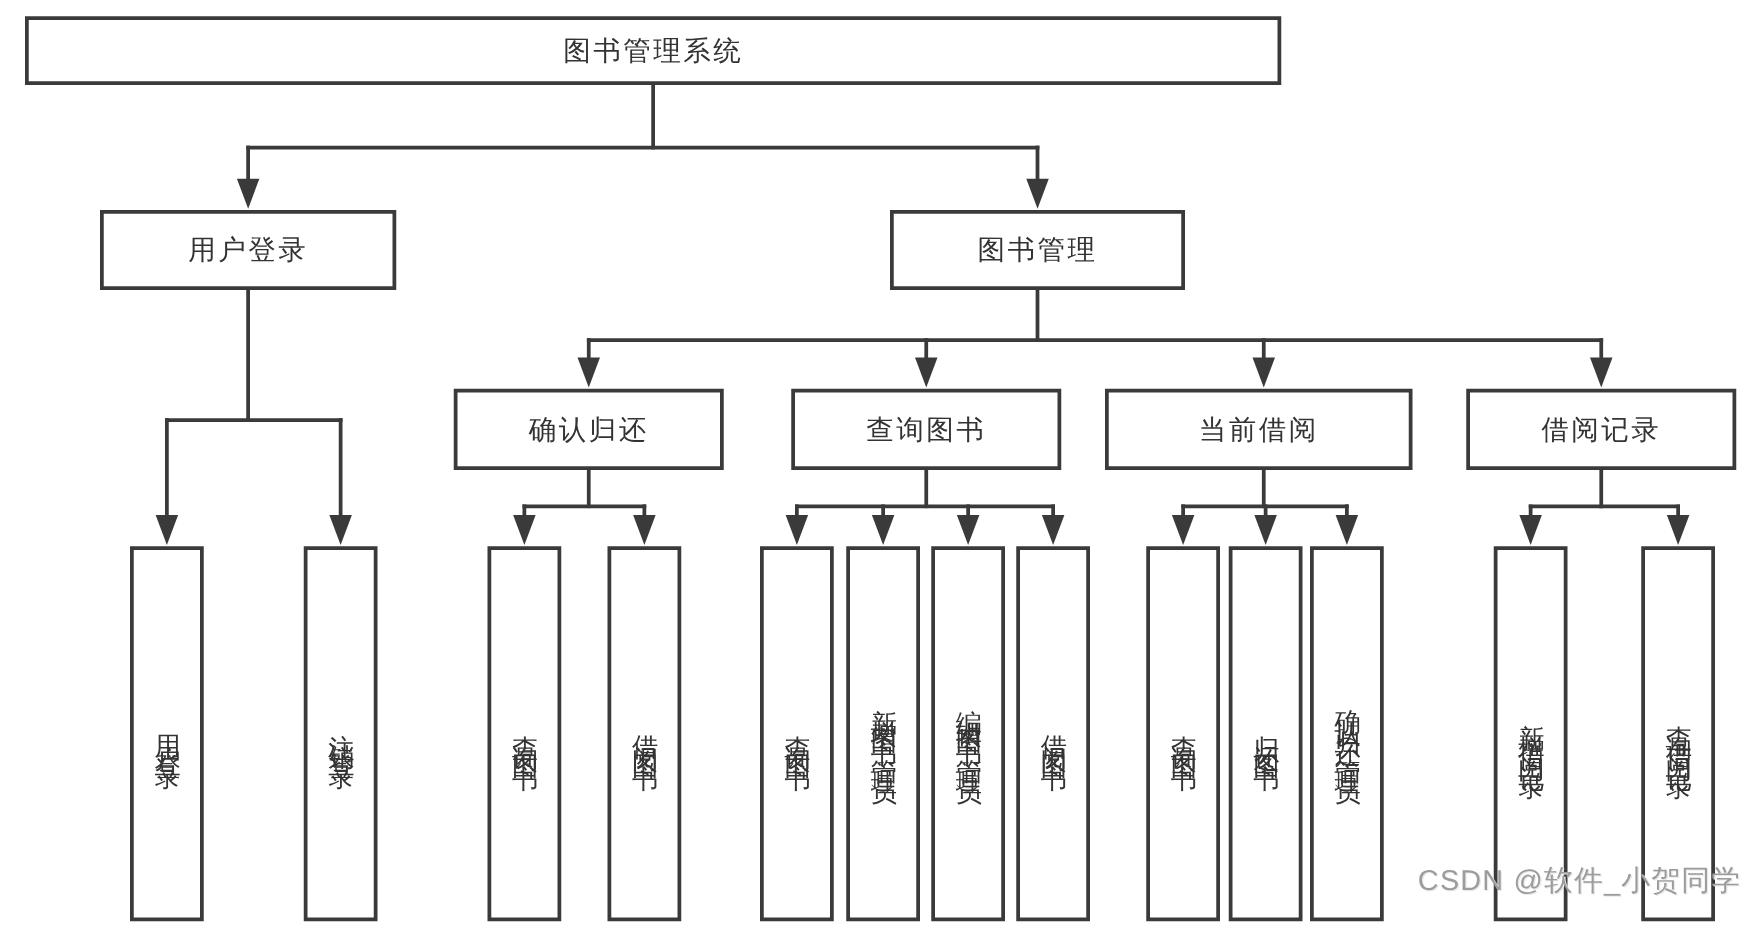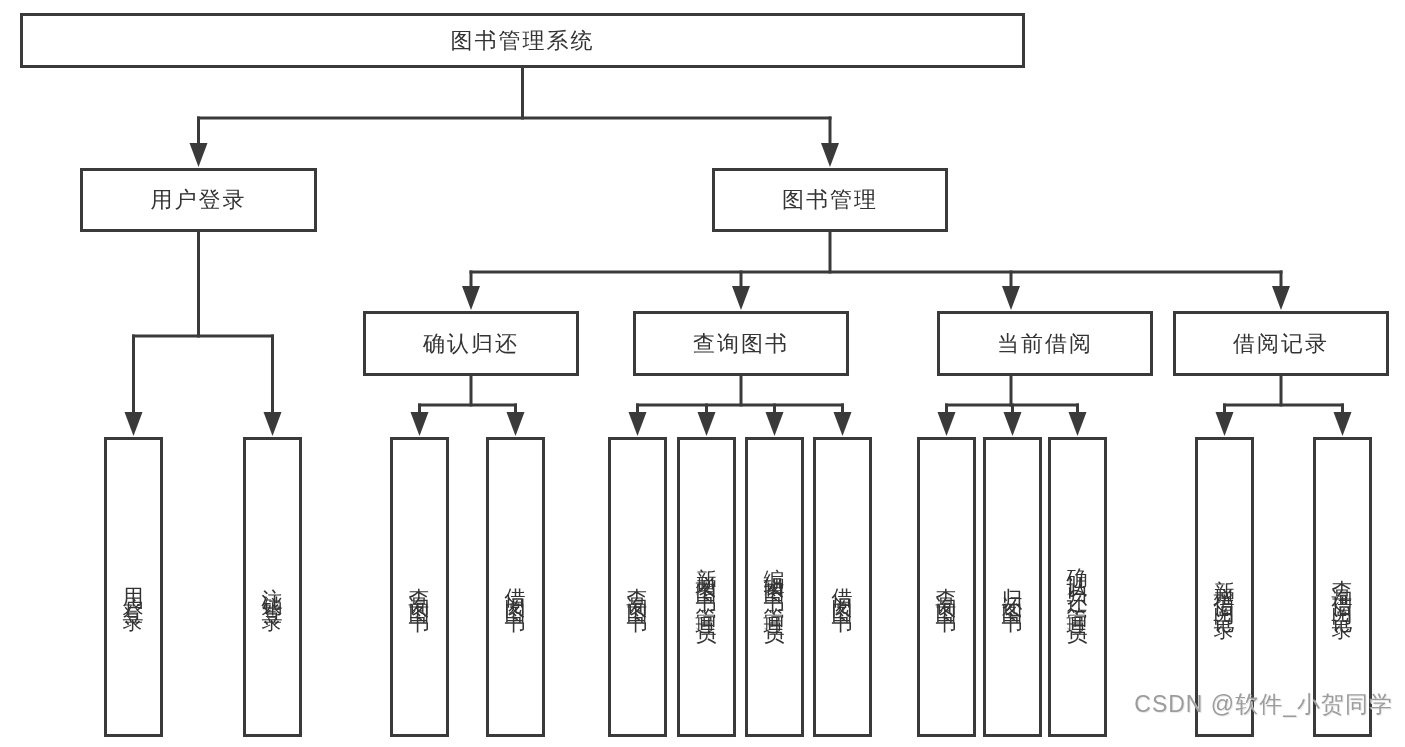--- a/index.html
+++ b/index.html
@@ -146,21 +146,21 @@
   <div class="hnode" style="left:712px;top:168px;width:236px;height:64px">
     <span>图书管理</span>
   </div>
 
   <div class="hnode" style="left:363px;top:311px;width:216px;height:65px">
     <span>确认归还</span>
   </div>
   <div class="hnode" style="left:633px;top:311px;width:216px;height:65px">
     <span>查询图书</span>
   </div>
-  <div class="hnode" style="left:937px;top:311px;width:216px;height:65px">
+  <div class="hnode" style="left:884px;top:311px;width:246px;height:65px">
     <span>当前借阅</span>
   </div>
   <div class="hnode" style="left:1173px;top:311px;width:216px;height:65px">
     <span>借阅记录</span>
   </div>
 
   <div class="vnode" style="left:104px">
     <span class="vtext">用户登录</span>
   </div>
   <div class="vnode" style="left:243px">

